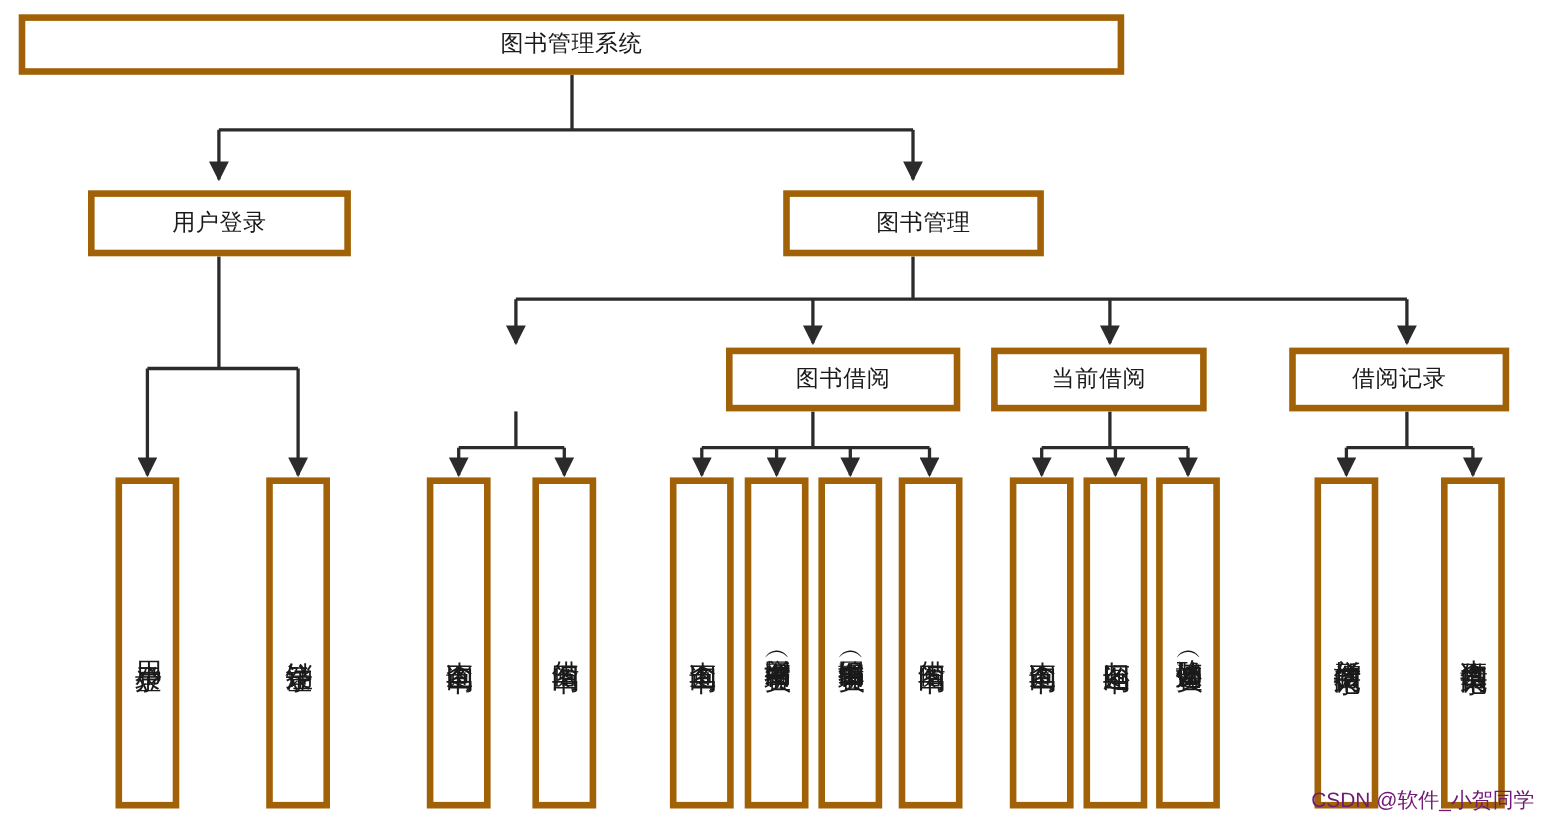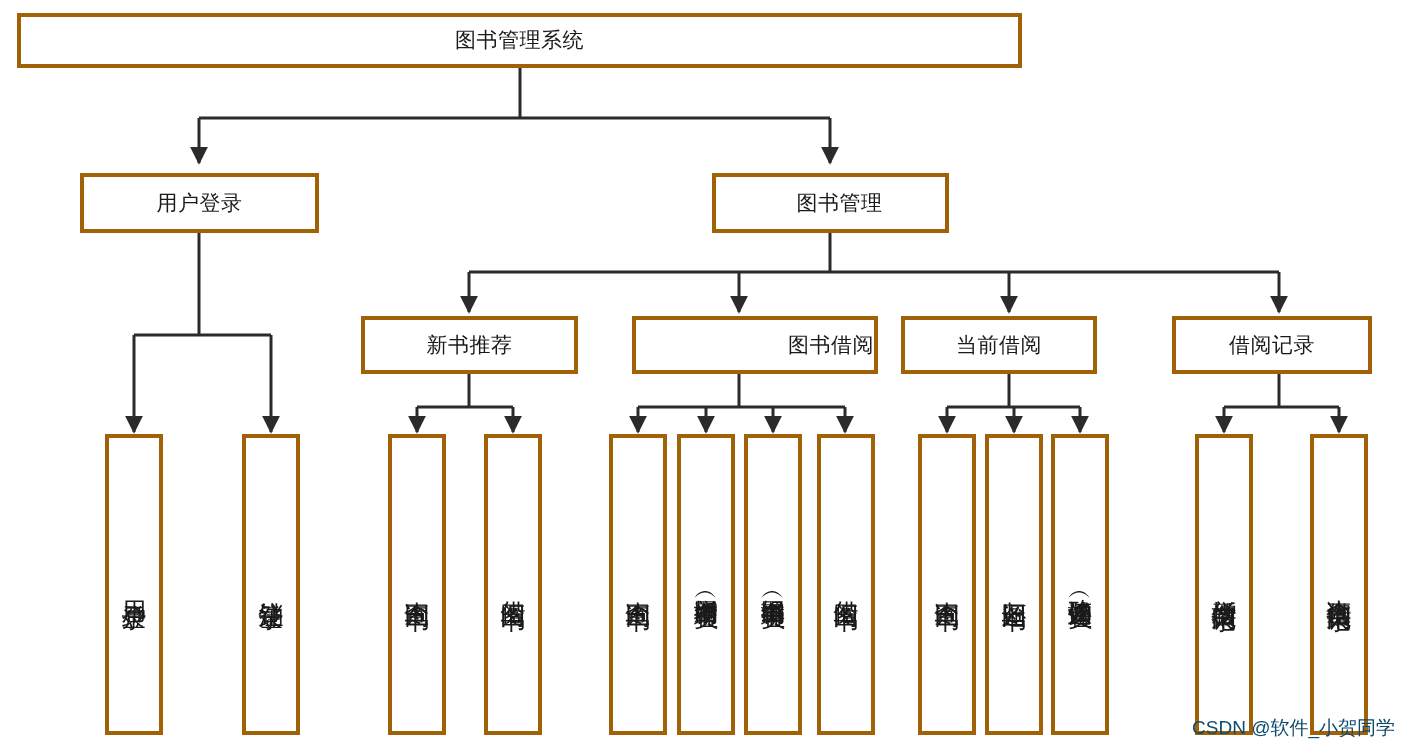--- a/index.html
+++ b/index.html
@@ -22,21 +22,21 @@
     left: 0;
     top: 0;
     width: 1405px;
     height: 747px;
     pointer-events: none;
   }
   .node {
     position: absolute;
     box-sizing: border-box;
     background: #ffffff;
-    border: 4px solid #a16207;
+    border: 6px solid #a16207;
     display: flex;
     align-items: center;
     justify-content: center;
     color: #1a1a1a;
   }
   .node .label {
     display: block;
     text-align: center;
     line-height: 1.18;
     letter-spacing: 0.5px;
@@ -58,21 +58,21 @@
   }
   .node.vertical.dense .label {
     font-size: 24px;
     letter-spacing: 1px;
   }
   .watermark {
     position: absolute;
     right: 10px;
     bottom: 6px;
     font-size: 19px;
-    color: #0c4a6e;
+    color: #701a75;
     white-space: nowrap;
     user-select: none;
   }
 </style>
 </head>
 <body>
 
 <div id="canvas">
 
   <svg class="edges" viewBox="0 0 1405 747" xmlns="http://www.w3.org/2000/svg">
@@ -129,24 +129,21 @@
     <span class="label">图书管理系统</span>
   </div>
 
   <div class="node horizontal" style="left:80px; top:173px; width:239px; height:60px;">
     <span class="label">用户登录</span>
   </div>
   <div class="node horizontal" style="left:712px; top:173px; width:237px; height:60px;padding-left:18px;">
     <span class="label">图书管理</span>
   </div>
 
-  <div class="node horizontal" style="left:361px; top:316px; width:217px; height:58px;">
-    <span class="label">新书推荐</span>
-  </div>
-  <div class="node horizontal" style="left:632px; top:316px; width:246px; height:58px;justify-content:flex-end;">
+  <div class="node horizontal" style="left:660px; top:316px; width:213px; height:58px;">
     <span class="label">图书借阅</span>
   </div>
   <div class="node horizontal" style="left:901px; top:316px; width:196px; height:58px;">
     <span class="label">当前借阅</span>
   </div>
   <div class="node horizontal" style="left:1172px; top:316px; width:200px; height:58px;">
     <span class="label">借阅记录</span>
   </div>
 
   <div class="node vertical" style="left:105px; top:434px; width:58px; height:301px;">

